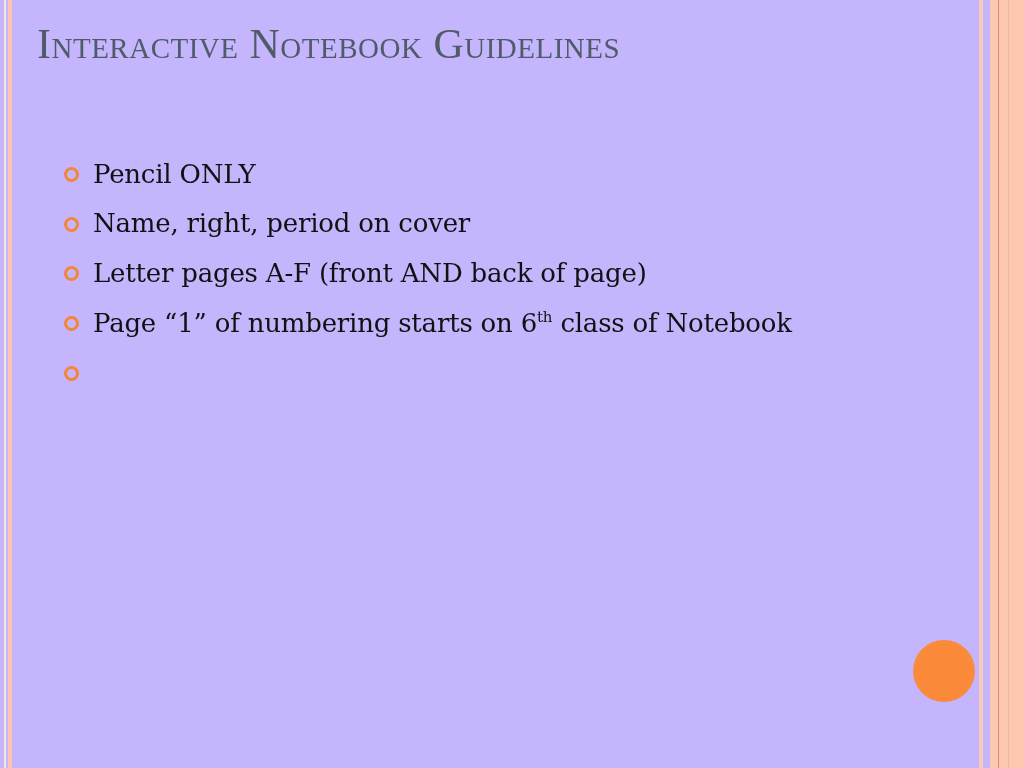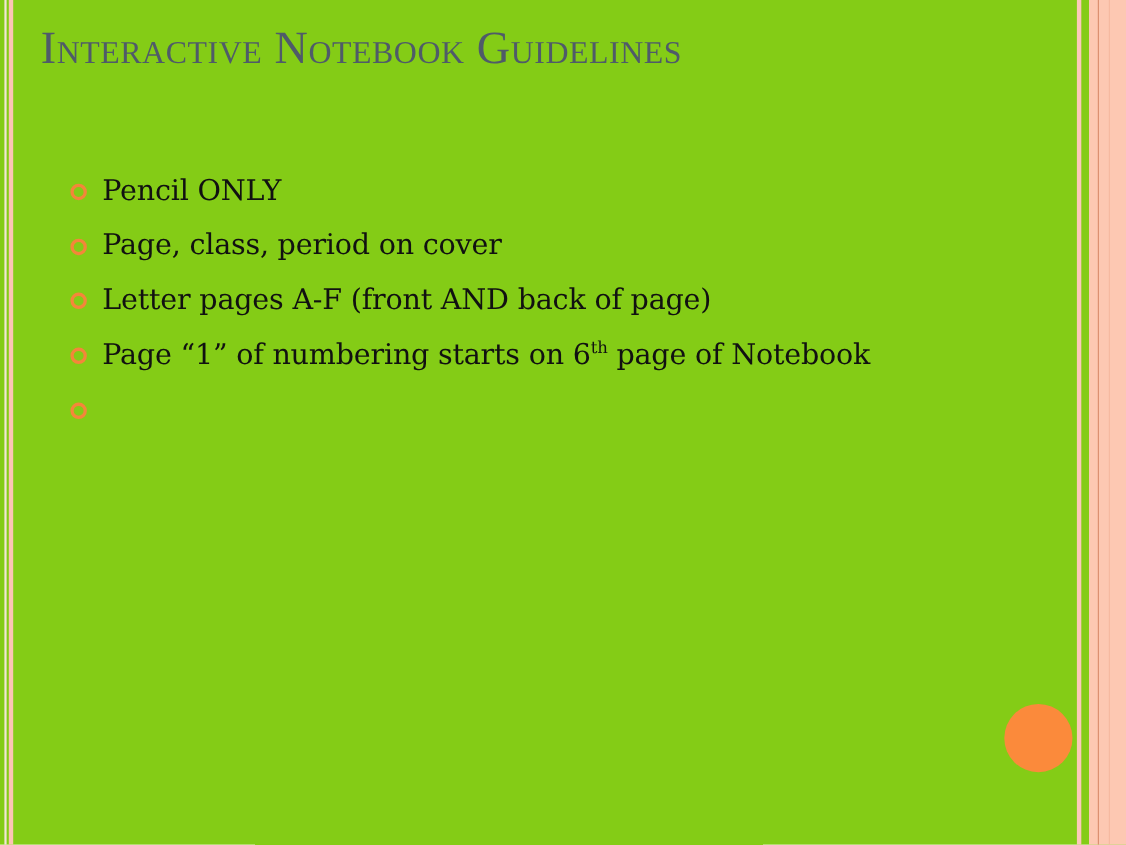--- a/index.html
+++ b/index.html
@@ -7,21 +7,21 @@
       padding: 0;
       width: 1024px;
       height: 768px;
       overflow: hidden;
       background: #ffffff;
     }
     .slide {
       position: relative;
       width: 1024px;
       height: 768px;
-      background: #84cc16;
+      background: #c4b5fd;
       font-family: "DejaVu Serif", "Liberation Serif", serif;
     }
     
     .stripe { position: absolute; top: 0; height: 768px; }
     .l1 { left: 4px; width: 2px; background: #f3e6d8; }
     .l2 { left: 8px; width: 4px; background: #fbc5b3; }
     
     .r1 { left: 979px; width: 4px; background: #fbc9b8; }
     .r2 { left: 990px; width: 34px; background: #fdc8b2; }
     .r3 { left: 998px; width: 1px; background: #d98a6a; }
@@ -95,29 +95,29 @@
 
   <h1 class="title">Interactive Notebook Guidelines</h1>
 
   <ul class="bullets">
     <li class="bullet">
       <span class="bullet-mark"></span>
       <span class="bullet-text"><span>Pencil ONLY</span></span>
     </li>
     <li class="bullet">
       <span class="bullet-mark"></span>
-      <span class="bullet-text"><span>Page, class, period on cover</span></span>
+      <span class="bullet-text"><span>Name, right, period on cover</span></span>
     </li>
     <li class="bullet">
       <span class="bullet-mark"></span>
       <span class="bullet-text"><span>Letter pages A-F (front AND back of page)</span></span>
     </li>
     <li class="bullet">
       <span class="bullet-mark"></span>
-      <span class="bullet-text"><span>Page “1” of numbering starts on 6</span><sup>th</sup><span> page of Notebook</span></span>
+      <span class="bullet-text"><span>Page “1” of numbering starts on 6</span><sup>th</sup><span> class of Notebook</span></span>
     </li>
     <li class="bullet">
       <span class="bullet-mark"></span>
     </li>
   </ul>
 
   <div class="circle"></div>
 </div>
 
 </body></html>

